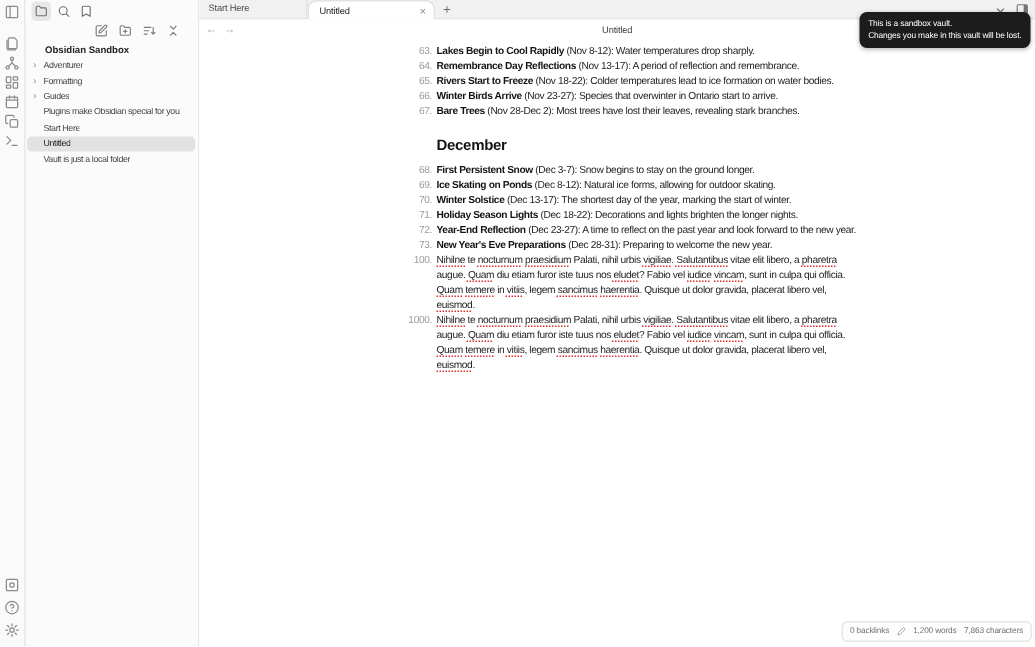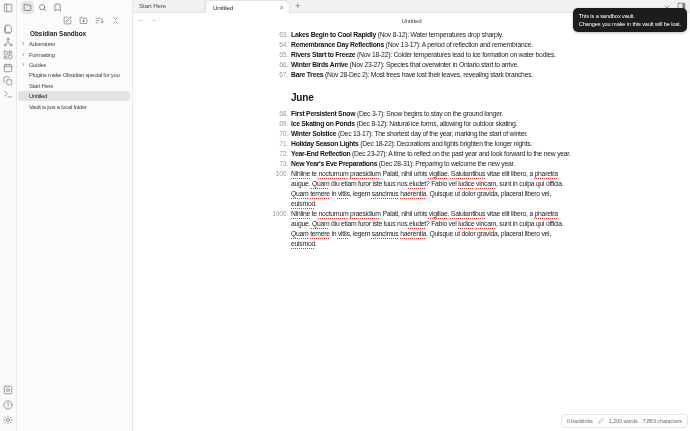--- a/index.html
+++ b/index.html
@@ -265,21 +265,21 @@
             <span class="txt"><b>Rivers Start to Freeze</b> (Nov 18-22): Colder temperatures lead to ice formation on water bodies.</span>
           </div>
           <div class="li">
             <span class="num">66.</span>
             <span class="txt"><b>Winter Birds Arrive</b> (Nov 23-27): Species that overwinter in Ontario start to arrive.</span>
           </div>
           <div class="li">
             <span class="num">67.</span>
             <span class="txt"><b>Bare Trees</b> (Nov 28-Dec 2): Most trees have lost their leaves, revealing stark branches.</span>
           </div>
-          <div class="h3">June</div>
+          <div class="h3">December</div>
           <div class="li">
             <span class="num">68.</span>
             <span class="txt"><b>First Persistent Snow</b> (Dec 3-7): Snow begins to stay on the ground longer.</span>
           </div>
           <div class="li">
             <span class="num">69.</span>
             <span class="txt"><b>Ice Skating on Ponds</b> (Dec 8-12): Natural ice forms, allowing for outdoor skating.</span>
           </div>
           <div class="li">
             <span class="num">70.</span>

